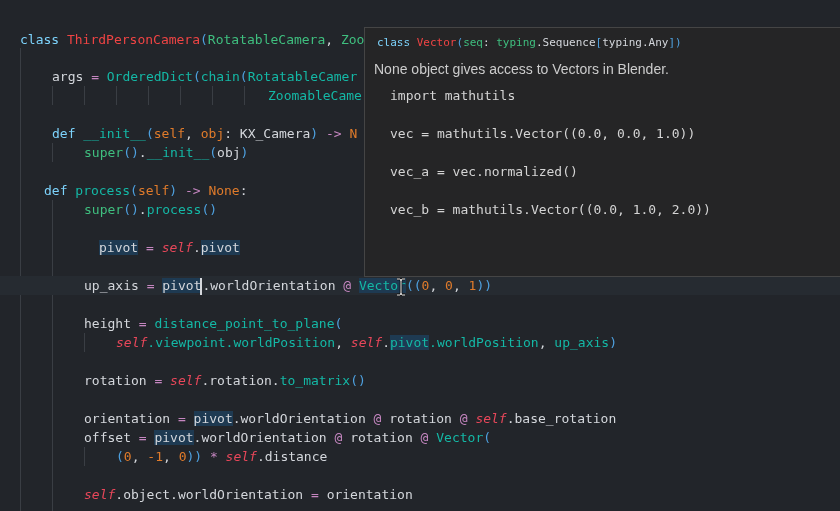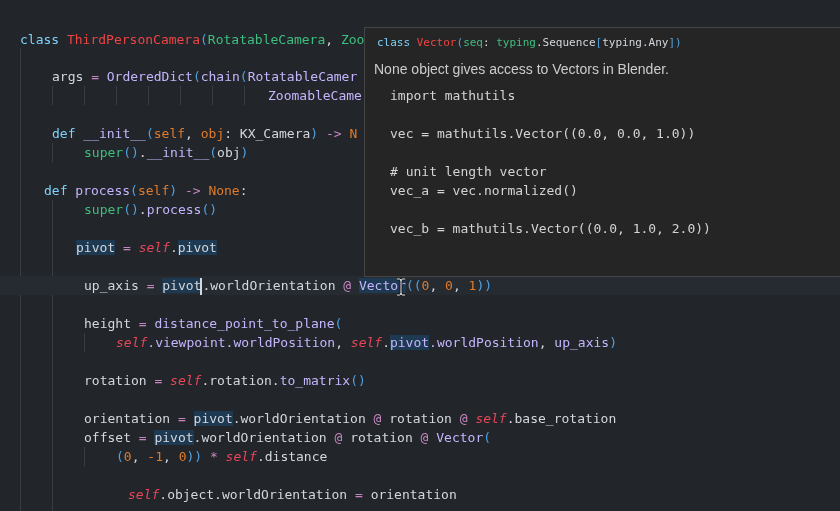--- a/index.html
+++ b/index.html
@@ -14,21 +14,21 @@
     .line {
       position: absolute; left: 0; width: 840px; height: 19px;
       line-height: 19px; white-space: pre; color: #d4d7dc;
     }
     .line.current { background: #262b31; }
     .guide { position: absolute; width: 1px; background: #3a3e44; }
     .tok { white-space: pre; }
     .kw { color: #7dd3fc; }
     .cls { color: #ef4444; }
     .base { color: #3fbf7f; }
-    .fn { color: #c4b5fd; margin-top: 16px; }
+    .fn { color: #14b8a6; margin-top: 16px; }
     .op { color: #c586c0; }
     .self { color: #e8475a; font-style: italic; }
     .num { color: #e07b2b; }
     .paren { color: #4ea1e0; }
     .none { color: #e07b2b; }
     .plain { color: #d4d7dc; }
     .hl { background: #1e3a52; }
     .caret { display:inline-block; width:2px; height:17px; background:#d4d7dc; vertical-align:middle; margin-left:-1px; }
 
     .hover {
@@ -71,33 +71,33 @@
     <div class="guide" style="left: 52px; top: 200px; height: 311px;"></div>
     <div class="guide" style="left: 84px; top: 333px; height: 19px;"></div>
     <div class="guide" style="left: 84px; top: 447px; height: 19px;"></div>
     <div class="line" style="top: 30px;"><span style="position: absolute; left: 20px;"><span class="tok kw">class </span><span class="tok cls">ThirdPersonCamera</span><span class="tok paren">(</span><span class="tok base">RotatableCamera</span><span class="tok plain">, </span><span class="tok base">Zoo</span></span></div>
     <div class="line" style="top: 67px;"><span style="position: absolute; left: 52px;"><span class="tok plain">args </span><span class="tok op">= </span><span class="tok fn">OrderedDict</span><span class="tok paren">(</span><span class="tok fn">chain</span><span class="tok paren">(</span><span class="tok fn">RotatableCamer</span></span></div>
     <div class="line" style="top: 86px;"><span style="position: absolute; left: 268px;"><span class="tok fn">ZoomableCamera</span></span></div>
     <div class="line" style="top: 124px;"><span style="position: absolute; left: 52px;"><span class="tok kw">def </span><span class="tok fn">__init__</span><span class="tok paren">(</span><span class="tok none">self</span><span class="tok plain">, </span><span class="tok none">obj</span><span class="tok plain">: KX_Camera</span><span class="tok paren">)</span><span class="tok op"> -&gt; </span><span class="tok none">N</span></span></div>
     <div class="line" style="top: 143px;"><span style="position: absolute; left: 84px;"><span class="tok base">super</span><span class="tok paren">()</span><span class="tok plain">.</span><span class="tok fn">__init__</span><span class="tok paren">(</span><span class="tok plain">obj</span><span class="tok paren">)</span></span></div>
     <div class="line" style="top: 181px;"><span style="position: absolute; left: 44px; text-align: center;"><span class="tok kw">def </span><span class="tok fn">process</span><span class="tok paren">(</span><span class="tok none">self</span><span class="tok paren">)</span><span class="tok op"> -&gt; </span><span class="tok none">None</span><span class="tok plain">:</span></span></div>
     <div class="line" style="top: 200px;"><span style="position: absolute; left: 84px;"><span class="tok base">super</span><span class="tok paren">()</span><span class="tok plain">.</span><span class="tok fn">process</span><span class="tok paren">()</span></span></div>
-    <div class="line" style="top: 238px;"><span style="position: absolute; left: 76px;"><span class="tok plain hl">pivot</span><span class="tok op"> = </span><span class="tok self">self</span><span class="tok plain">.</span><span class="tok plain hl">pivot</span></span></div>
+    <div class="line" style="top: 238px;"><span style="position: absolute; left: 99px;"><span class="tok plain hl">pivot</span><span class="tok op"> = </span><span class="tok self">self</span><span class="tok plain">.</span><span class="tok plain hl">pivot</span></span></div>
     <div class="line current" style="top: 276px;"><span style="position: absolute; left: 84px;"><span class="tok plain">up_axis </span><span class="tok op">= </span><span class="tok plain hl">pivot</span><span class="caret"></span><span class="tok plain">.worldOrientation </span><span class="tok op">@ </span><span class="tok fn hl">Vector</span><span class="tok paren">((</span><span class="tok num">0</span><span class="tok plain">, </span><span class="tok num">0</span><span class="tok plain">, </span><span class="tok num">1</span><span class="tok paren">))</span></span></div>
     <div class="line" style="top: 314px;"><span style="position: absolute; left: 84px;"><span class="tok plain">height </span><span class="tok op">= </span><span class="tok fn">distance_point_to_plane</span><span class="tok paren">(</span></span></div>
     <div class="line" style="top: 333px;"><span style="position: absolute; left: 116px;"><span class="tok self">self</span><span class="tok fn">.viewpoint.worldPosition</span><span class="tok plain">, </span><span class="tok self">self</span><span class="tok plain">.</span><span class="tok fn hl">pivot</span><span class="tok fn">.worldPosition</span><span class="tok plain">, </span><span class="tok fn">up_axis</span><span class="tok paren">)</span></span></div>
     <div class="line" style="top: 371px;"><span style="position: absolute; left: 84px;"><span class="tok plain">rotation </span><span class="tok op">= </span><span class="tok self">self</span><span class="tok plain">.rotation.</span><span class="tok fn">to_matrix</span><span class="tok paren">()</span></span></div>
     <div class="line" style="top: 409px;"><span style="position: absolute; left: 84px;"><span class="tok plain">orientation </span><span class="tok op">= </span><span class="tok plain hl">pivot</span><span class="tok plain">.worldOrientation </span><span class="tok op">@ </span><span class="tok plain">rotation </span><span class="tok op">@ </span><span class="tok self">self</span><span class="tok plain">.base_rotation</span></span></div>
     <div class="line" style="top: 428px;"><span style="position: absolute; left: 84px;"><span class="tok plain">offset </span><span class="tok op">= </span><span class="tok plain hl">pivot</span><span class="tok plain">.worldOrientation </span><span class="tok op">@ </span><span class="tok plain">rotation </span><span class="tok op">@ </span><span class="tok fn">Vector</span><span class="tok paren">(</span></span></div>
     <div class="line" style="top: 447px;"><span style="position: absolute; left: 116px;"><span class="tok paren">(</span><span class="tok num">0</span><span class="tok plain">, </span><span class="tok num">-1</span><span class="tok plain">, </span><span class="tok num">0</span><span class="tok paren">))</span><span class="tok op"> * </span><span class="tok self">self</span><span class="tok plain">.distance</span></span></div>
-    <div class="line" style="top: 485px;"><span style="position: absolute; left: 84px; margin-left: 44px;"><span class="tok self">self</span><span class="tok plain">.object.worldOrientation </span><span class="tok op">= </span><span class="tok plain">orientation</span></span></div>
+    <div class="line" style="top: 485px;"><span style="position: absolute; left: 84px;"><span class="tok self">self</span><span class="tok plain">.object.worldOrientation </span><span class="tok op">= </span><span class="tok plain">orientation</span></span></div>
   </div>
 
 <div class="hover">
   <div class="sig" id="sig"><span class="tok kw">class </span><span class="tok cls">Vector</span><span class="tok paren">(</span><span class="tok base">seq</span><span class="tok plain">: </span><span class="tok base">typing</span><span class="tok plain">.Sequence</span><span class="tok paren">[</span><span class="tok plain">typing.Any</span><span class="tok paren">])</span></div>
   <div class="doc">None object gives access to Vectors in Blender.</div>
-  <div class="code" id="hcode"><div>import mathutils</div><div></div><div>vec = mathutils.Vector((0.0, 0.0, 1.0))</div><div></div><div># unit length vector</div><div>vec_a = vec.normalized()</div><div></div><div>vec_b = mathutils.Vector((0.0, 1.0, 2.0))</div></div>
+  <div class="code" id="hcode"><div>import mathutils</div><div></div><div>vec = mathutils.Vector((0.0, 0.0, 1.0))</div><div></div><div>vec_a = vec.normalized()</div><div></div><div>vec_b = mathutils.Vector((0.0, 1.0, 2.0))</div></div>
 </div>
 
 <svg class="cursor-ibeam" viewBox="0 0 10 18">
   <path d="M1 1 H4 Q5 1 5 3 V15 Q5 17 4 17 H1 M9 1 H6 Q5 1 5 3 M9 17 H6 Q5 17 5 15" stroke="#000" stroke-width="2.5" fill="none"></path>
   <path d="M1 1 H4 Q5 1 5 3 V15 Q5 17 4 17 H1 M9 1 H6 Q5 1 5 3 M9 17 H6 Q5 17 5 15" stroke="#fff" stroke-width="1" fill="none"></path>
 </svg>
 
 </body></html>

